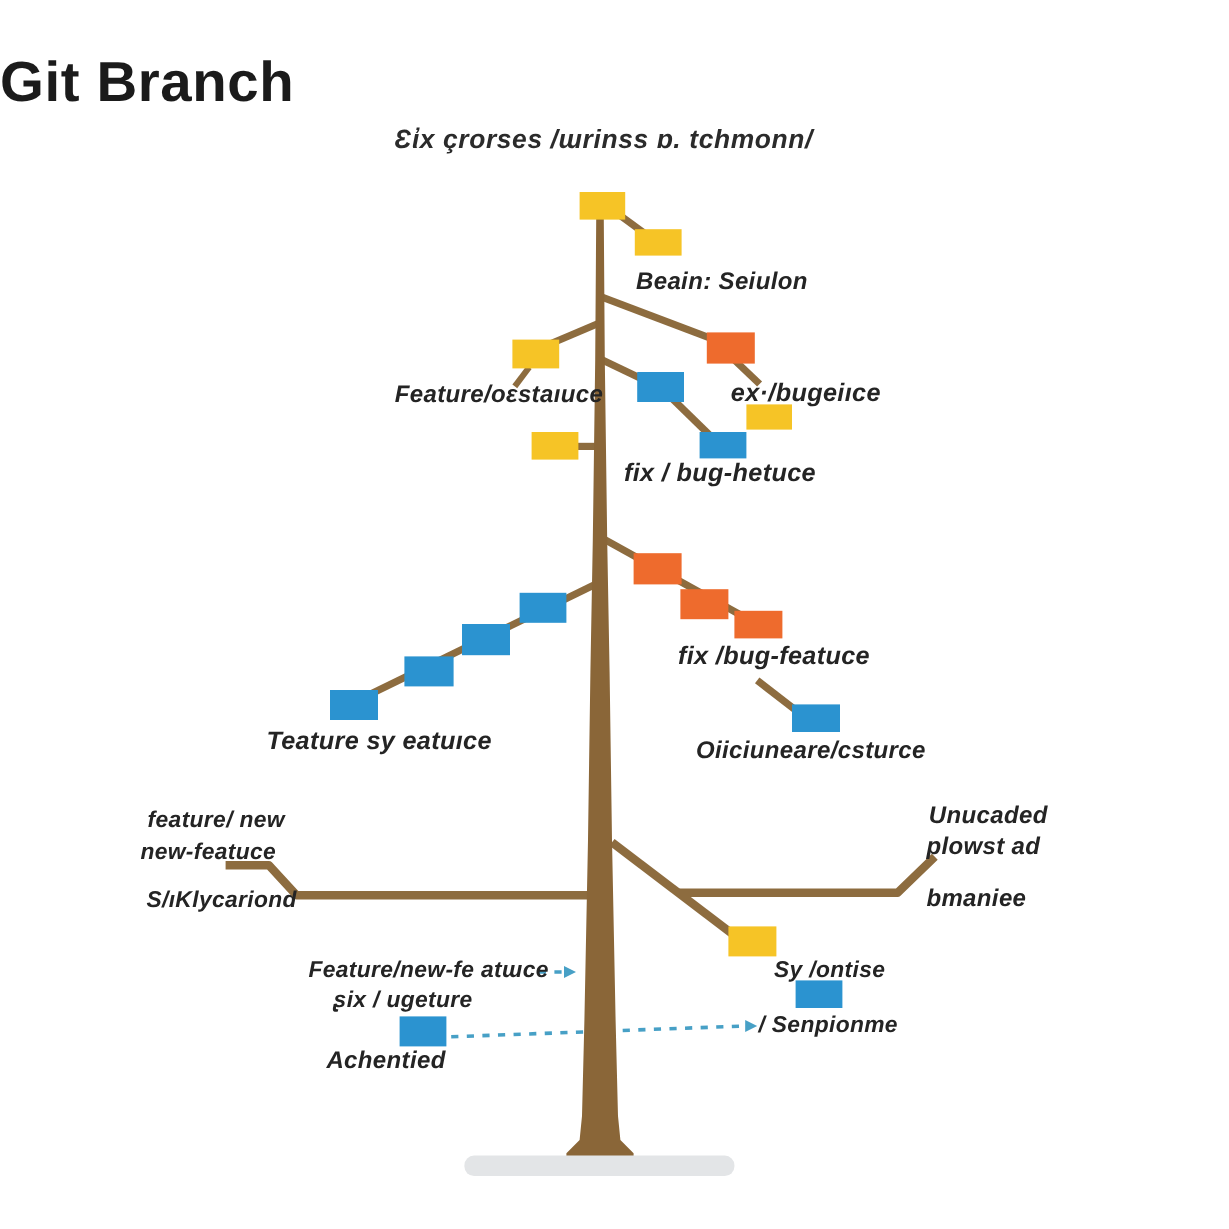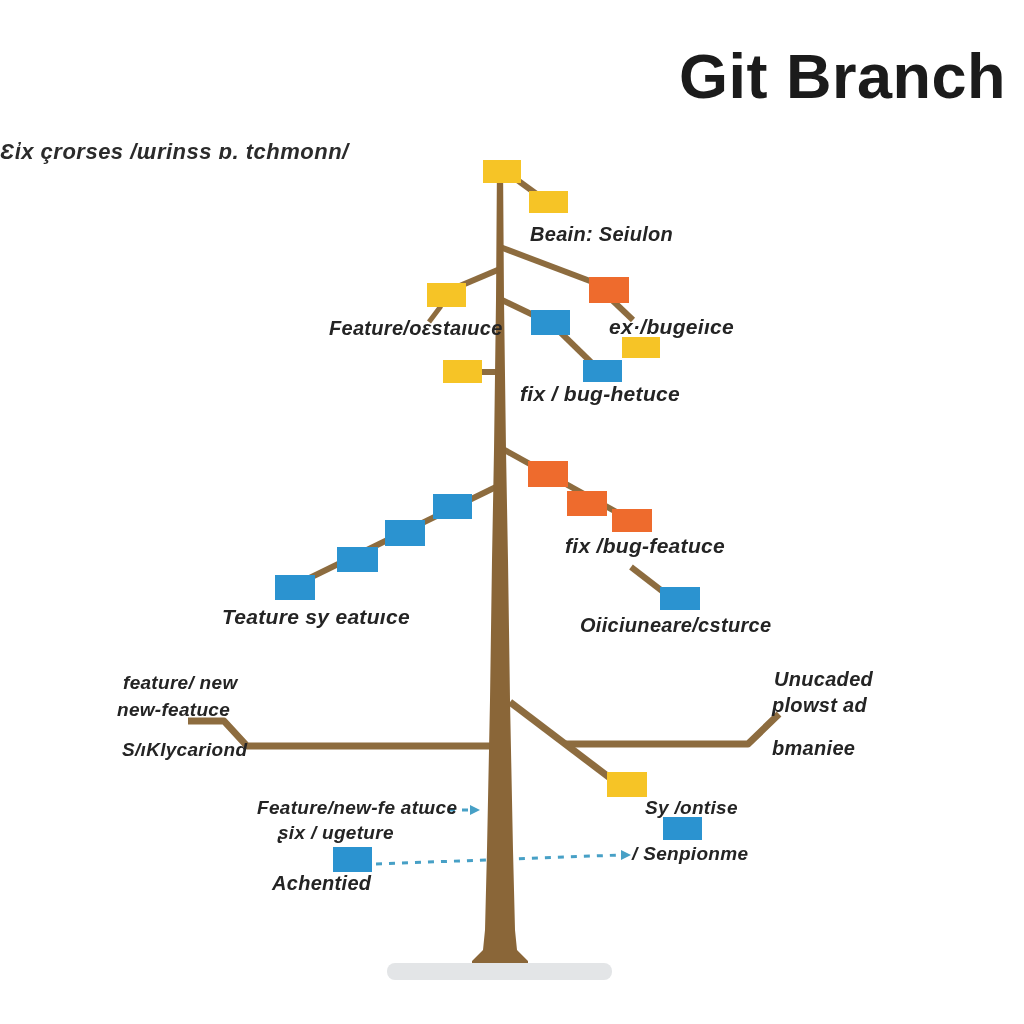--- a/index.html
+++ b/index.html
@@ -1,21 +1,21 @@
 <!DOCTYPE html>
 <html><head>
 <meta charset="utf-8">
 <style>
   html,body{margin:0;padding:0;background:#ffffff;}
   .canvas{position:relative;width:1024px;height:1024px;background:#ffffff;overflow:hidden;
           font-family:"Liberation Sans","DejaVu Sans",sans-serif;}
-  .title{position:absolute;top:40px;left:0;width:1006px;margin:0;text-align:right;
-         font-size:63px;font-weight:bold;letter-spacing:.5px;color:#1b1b1b;}
-  .subtitle{position:absolute;top:103px;left:0;width:1006px;text-align:left;
-            font-style:italic;font-weight:600;font-size:22px;color:#2b2b2b;letter-spacing:.5px;margin-top:36px;}
+  .title{position:absolute;top:40px;left:0;width:1006px;margin:0;text-align:left;
+         font-size:47px;font-weight:bold;letter-spacing:.5px;color:#1b1b1b;}
+  .subtitle{position:absolute;top:103px;left:0;width:1006px;text-align:center;
+            font-style:italic;font-weight:600;font-size:22px;color:#2b2b2b;letter-spacing:.5px;}
   svg.tree{position:absolute;left:0;top:0;width:1024px;height:1024px;}
   svg.tree text{font-family:"Liberation Sans","DejaVu Sans",sans-serif;
                 font-style:italic;font-weight:600;letter-spacing:.3px;}
 </style>
 </head>
 <body>
 
 <div class="canvas">
   <h1 class="title">Git Branch</h1>
   <div class="subtitle">Ɛἰx çrorses /ɯrinss ɒ. tchmonn/</div>

